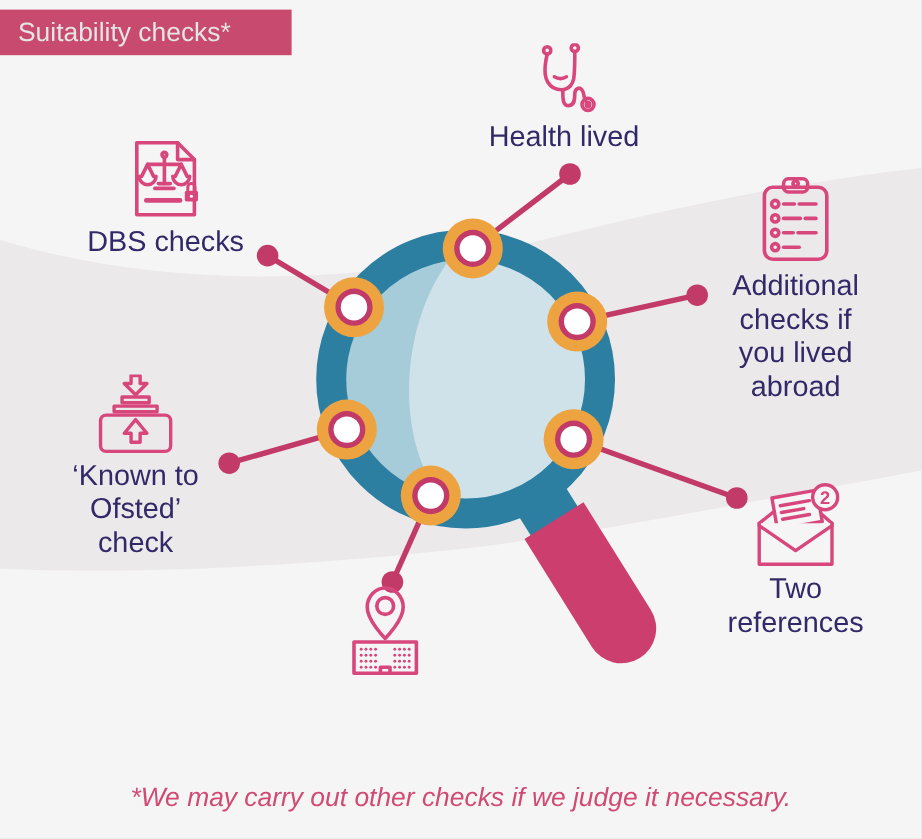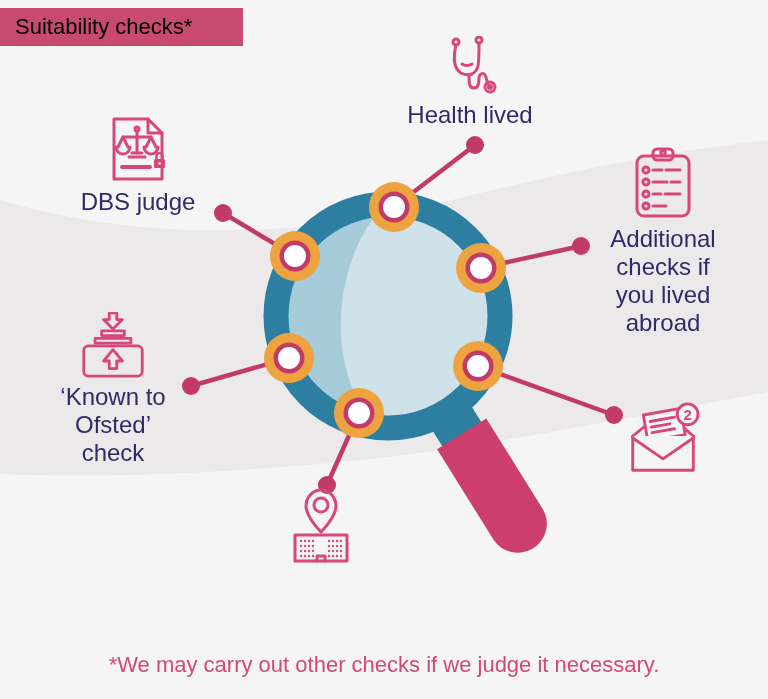--- a/index.html
+++ b/index.html
@@ -3,41 +3,41 @@
 <meta charset="utf-8">
 <style>
   html,body{margin:0;padding:0;background:#ddd;}
   .canvas{
     position:relative;width:768px;height:699px;overflow:hidden;
     background:#f6f5f6;font-family:"Liberation Sans",sans-serif;
   }
   .scene{position:absolute;left:0;top:0;}
   .title-banner{
     position:absolute;left:0;top:8px;width:243px;height:38px;
-    background:#c84a6e;color:#000000;font-size:22px;line-height:38px;
+    background:#c84a6e;color:#e5e5e5;font-size:22px;line-height:38px;
     padding-left:15px;box-sizing:border-box;
   }
   .check{
     position:absolute;text-align:center;color:#322a68;
   }
   .check svg{display:block;margin:0 auto;}
   .check-label{
     white-space:pre-line;font-size:24px;line-height:28px;margin-top:5px;
   }
   .check.health{left:390px;top:36px;width:160px;}
   .check.dbs{left:58px;top:117px;width:160px;}
   .check.abroad{left:583px;top:146px;width:160px;}
   .check.ofsted{left:33px;top:312px;width:160px;}
   .check.references{left:583px;top:402px;width:160px;}
   .check.local{left:171px;top:487px;width:300px;}
   .check.local .check-label{line-height:29px;}
   .check.references .check-label{line-height:29px;margin-top:2px;}
   .footer-note{
     position:absolute;left:0;top:648px;width:768px;text-align:center;
-    color:#d14a73;font-size:22px;line-height:34px;
+    color:#d14a73;font-size:22px;line-height:34px;font-style:italic;
   }
   .icon{stroke:#d7477c;fill:none;stroke-width:3;stroke-linecap:round;stroke-linejoin:round;}
 </style>
 </head>
 <body>
 
 <div class="canvas">
 
   <svg class="scene" width="768" height="699" viewBox="0 0 768 699">
 
@@ -135,21 +135,21 @@
       <path d="M13,20 L8,30 M13,20 L18,30"></path>
         <path d="M6,30 A7,7 0 0 0 20,30"></path>
       <path d="M41,20 L36,30 M41,20 L46,30"></path>
         <path d="M34,30 A7,7 0 0 0 48,30"></path>
       <path d="M22,36 H32 M19,40 H35"></path>
       <path d="M12,50 H40" stroke-width="4"></path>
       <rect x="44" y="42" width="11" height="9" rx="1.5" fill="#d7477c" stroke="none"></rect>
       <path d="M46.5,42 V39 A3,3 0 0 1 52.5,39 V42" stroke-width="2.5"></path>
       <circle cx="49.5" cy="46.5" r="1.3" fill="#ffffff" stroke="none"></circle>
     </svg>
-    <div class="check-label">DBS judge</div>
+    <div class="check-label">DBS checks</div>
   </div>
 
   <div class="check abroad">
     <svg class="icon" width="62" height="74" viewBox="0 0 62 74">
       <rect x="5" y="10" width="52" height="60" rx="7"></rect>
       <rect x="21" y="3" width="20" height="11" rx="4"></rect>
         <circle cx="31" cy="7" r="2.2"></circle>
       <circle cx="14" cy="24" r="3"></circle>
         <path d="M21,24 h9 M34,24 h14"></path>
       <circle cx="14" cy="36" r="3"></circle>
@@ -183,20 +183,22 @@
       <path d="M10,36 L30,20 M74,36 L58,22"></path>
       <g transform="rotate(-10 44 28)">
         <rect x="24" y="10" width="40" height="28" fill="#f6f5f6"></rect>
         <path d="M30,18 h26 M30,24 h20 M30,30 h24"></path>
       </g>
       <path d="M10,36 L10,72 L74,72 L74,36" fill="#f6f5f6"></path>
       <path d="M10,38 L42,60 L74,38"></path>
       <circle cx="68" cy="13" r="11" fill="#f6f5f6"></circle>
       <text x="68" y="19" text-anchor="middle" font-size="16" font-weight="bold" fill="#d7477c" stroke="none">2</text>
     </svg>
+    <div class="check-label">Two
+references</div>
   </div>
 
   <div class="check local">
     <svg class="icon" width="62" height="78" viewBox="0 0 62 78">
       <path d="M31,3 C23,3 16,10 16,19 C16,30 31,45 31,45 C31,45 46,30 46,19 C46,10 39,3 31,3 Z"></path>
       <circle cx="31" cy="18" r="7"></circle>
       <rect x="5" y="48" width="52" height="26"></rect>
       <g fill="#d7477c" stroke="none">
         <circle cx="11" cy="54" r="1.2"></circle>
           <circle cx="15" cy="54" r="1.2"></circle>

